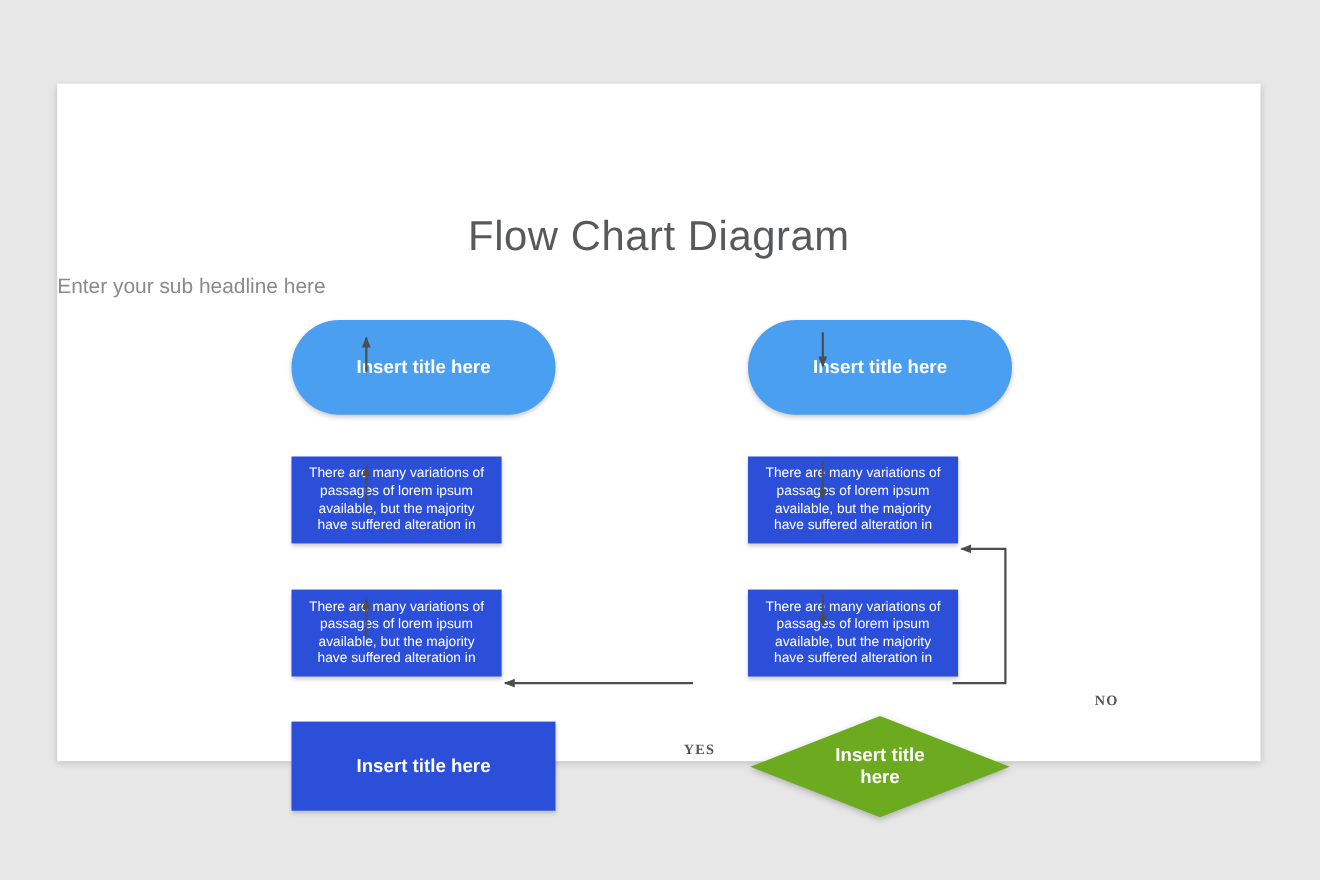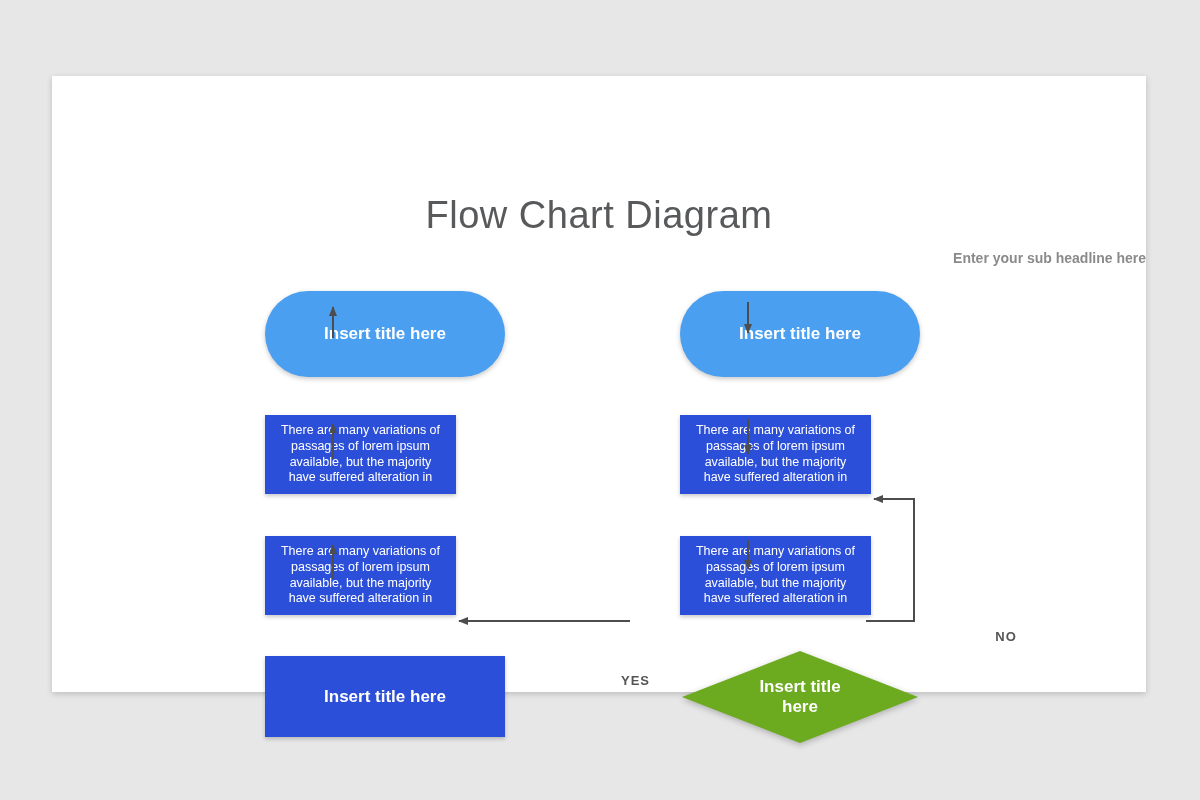--- a/index.html
+++ b/index.html
@@ -37,24 +37,23 @@
     left:0; top:118px; width:100%;
     text-align:center;
     font-size:38px;
     font-weight:400;
     color:var(--title-gray);
     letter-spacing:0.5px;
   }
   .slide-subtitle{
     position:absolute;
     left:0; top:174px; width:100%;
-    text-align:right;
-    font-size:14px;
+    text-align:left;
+    font-size:19px;
     color:var(--subtitle-gray);
-    font-weight:bold;
   }
   .node{
     position:absolute;
     display:flex;
     align-items:center;
     justify-content:center;
     text-align:center;
     color:#ffffff;
   }
   .pill{
@@ -120,20 +119,21 @@
   .connectors marker path{
     fill:var(--connector-gray);
     stroke:none;
   }
   .branch-label{
     position:absolute;
     font-size:13px;
     font-weight:bold;
     color:var(--label-gray);
     letter-spacing:1px;
+    font-family:Liberation Serif, serif;
   }
   .yes-label{left:498px; top:597px; width:100px; text-align:right;}
   .no-label{left:929px; top:553px; width:50px; text-align:center;}
 </style>
 </head>
 <body>
 
 <div class="stage">
   <div class="slide">
 

